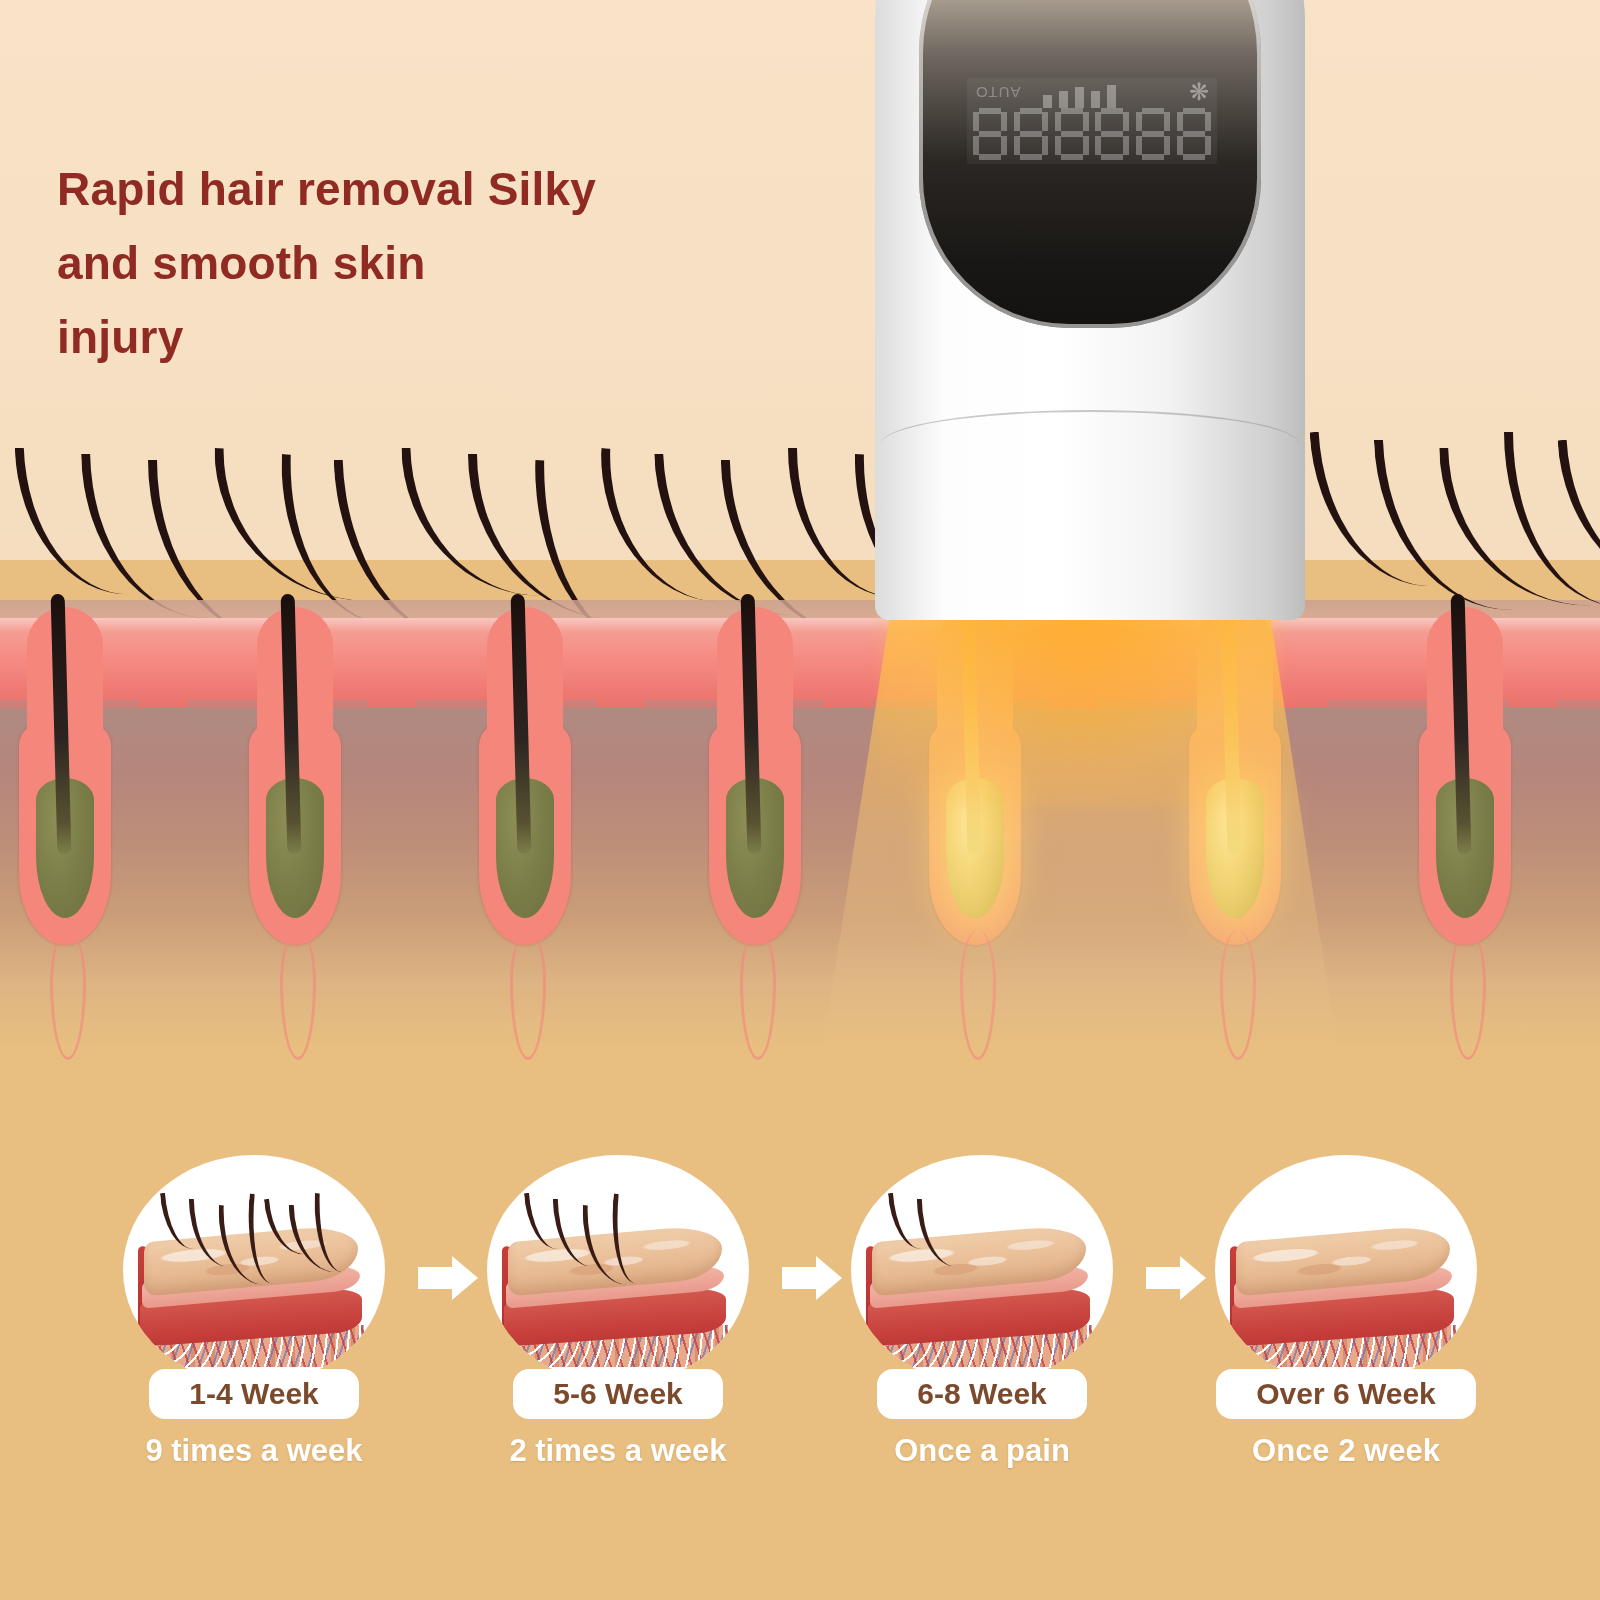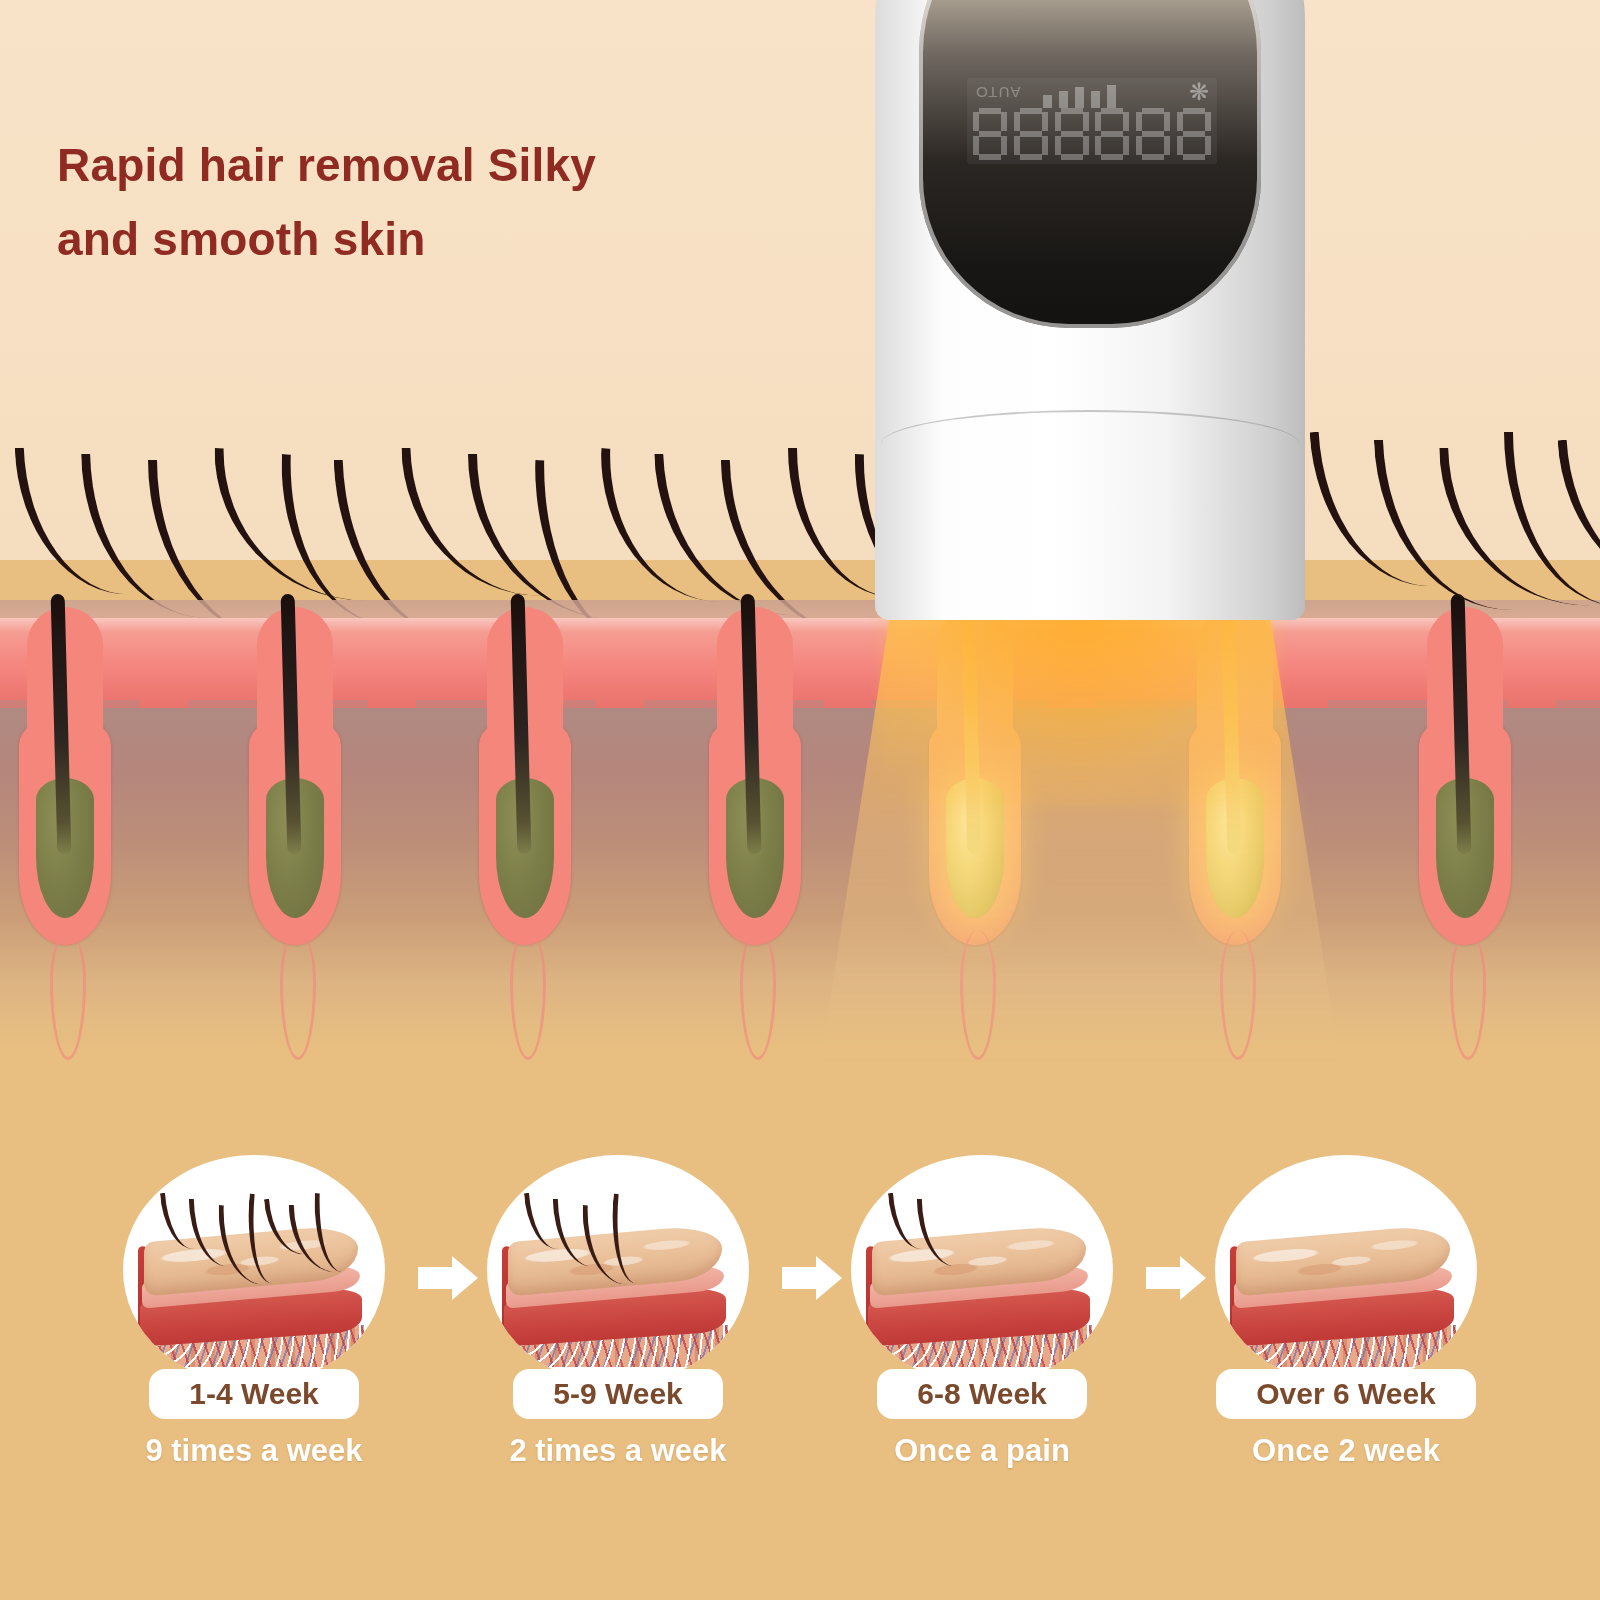--- a/index.html
+++ b/index.html
@@ -155,21 +155,21 @@
   .seg7 .sa { left:6px;  top:0;   width:22px; height:6px; }
   .seg7 .sb { right:0;   top:4px; width:6px;  height:19px; }
   .seg7 .sc { right:0;   top:28px;width:6px;  height:19px; }
   .seg7 .sd { left:6px;  bottom:0;width:22px; height:6px; }
   .seg7 .se { left:0;    top:28px;width:6px;  height:19px; }
   .seg7 .sf { left:0;    top:4px; width:6px;  height:19px; }
   .seg7 .sg { left:6px;  top:23px;width:22px; height:6px; }
 
   
   .headline {
-    position:absolute; left:57px; top:128px; width:780px;
+    position:absolute; left:57px; top:152px; width:780px;
     color:#8f2b22;
     font-size:46px; font-weight:bold; line-height:74px;
     letter-spacing:.2px;
   }
   .headline div { white-space:nowrap; }
 
   
   .timeline {
     position:absolute; left:0; top:1155px; width:1600px; height:400px;
     display:flex; align-items:flex-start; justify-content:center;
@@ -434,20 +434,21 @@
       <div class="hair" style="left: 1318px; top: 432px; width: 116px; height: 160px; transform: rotate(-3deg);"></div>
       <div class="hair" style="left: 1380px; top: 440px; width: 132px; height: 174px; transform: rotate(-2deg);"></div>
       <div class="hair" style="left: 1442px; top: 448px; width: 148px; height: 160px; transform: rotate(-1deg);"></div>
       <div class="hair" style="left: 1504px; top: 432px; width: 116px; height: 174px; transform: rotate(0deg);"></div>
       <div class="hair" style="left: 1566px; top: 440px; width: 132px; height: 160px; transform: rotate(-3deg);"></div>
     </div>
 
   <div class="headline" style="color: rgb(143, 43, 34);">
     <div>Rapid hair removal Silky</div>
     <div>and smooth skin</div>
+    <div>injury</div>
   </div>
 
   <div class="timeline" id="timeline">
       <div class="step">
         <div class="step-oval">
           <div class="mini">
             <div class="mleft"></div>
             <div class="mpap"></div>
             <div class="mderm"></div>
             <div class="mband"></div>
@@ -474,21 +475,21 @@
             <div class="mpap"></div>
             <div class="mderm"></div>
             <div class="mband"></div>
             <div class="mtop"></div>
             <div class="mhair" style="left: 26px; top: -6px; width: 30px; height: 58px; transform: rotate(-4deg);"></div>
             <div class="mhair" style="left: 52px; top: 0px; width: 38px; height: 68px; transform: rotate(-1deg);"></div>
             <div class="mhair" style="left: 78px; top: 6px; width: 46px; height: 78px; transform: rotate(2deg);"></div>
             <div class="mhair" style="left: 104px; top: -6px; width: 30px; height: 88px; transform: rotate(5deg);"></div>
           </div>
         </div>
-        <div class="step-badge">5-9 Week</div>
+        <div class="step-badge">5-6 Week</div>
         <div class="step-caption">2 times a week</div>
       </div>
       <div class="arrow">
         <span></span>
       </div>
       <div class="step">
         <div class="step-oval">
           <div class="mini">
             <div class="mleft"></div>
             <div class="mpap"></div>

